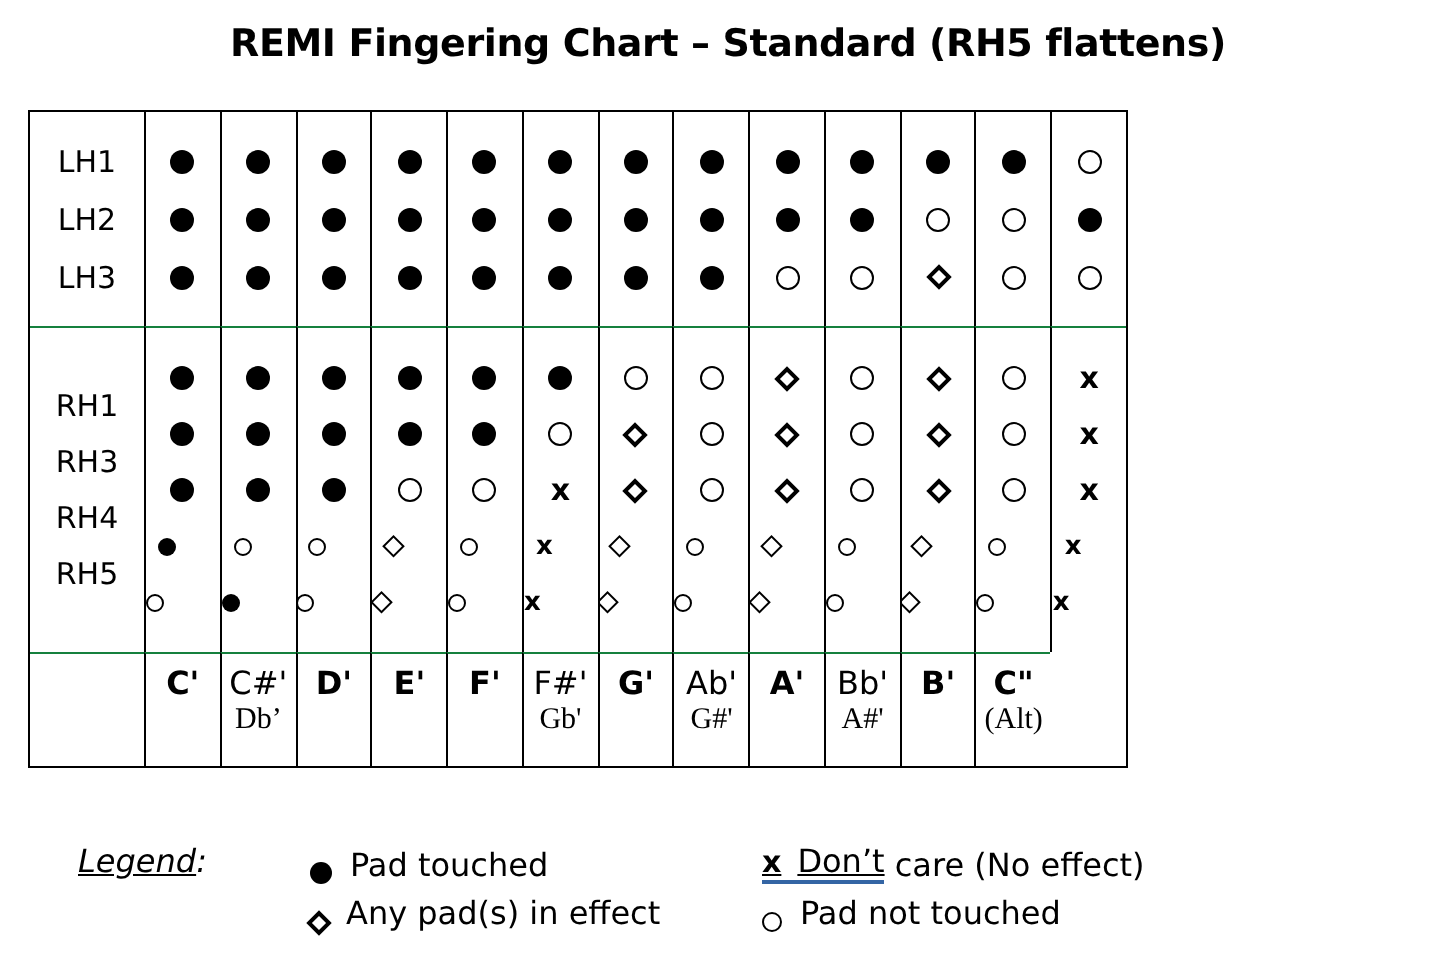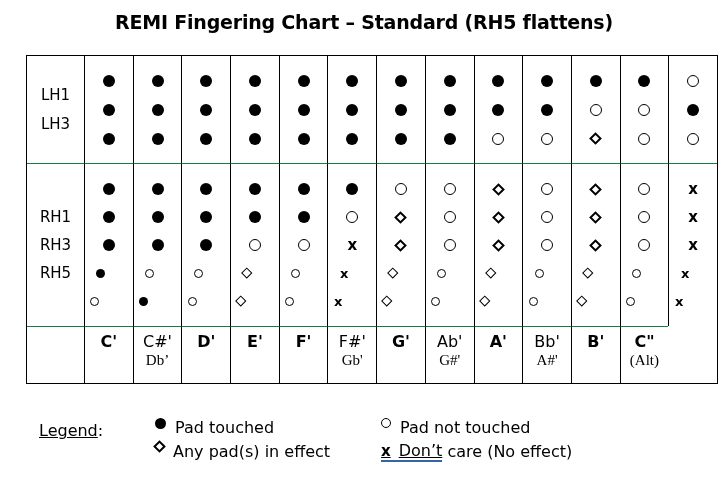--- a/index.html
+++ b/index.html
@@ -10,26 +10,25 @@
     overflow: hidden; position: relative;
   }
   .title {
     position: absolute; top: 11px; left: 0; width: 728px;
     text-align: center; font-size: 19px; font-weight: bold;
     letter-spacing: -0.2px;
   }
   
   .ftable {
     position: absolute; left: 14px; top: 55px;
-    width: 692px; height: 329px;
+    width: 550px; height: 329px;
     border: 1px solid #000; box-sizing: border-box;
     display: grid;
     grid-template-columns: 57px repeat(13, 1fr);
     grid-template-rows: 107px 163px 57px;
-    margin-left: 12px;
   }
   .cell {
     box-sizing: border-box;
     display: flex; flex-direction: column;
     justify-content: center; align-items: stretch;
     overflow: hidden;
   }
   .cell.bl { border-left: 1px solid #000; }
   .cell.bt { border-top: 1px solid #15803d; }
   .slot { display: flex; align-items: center; justify-content: center; }
@@ -52,26 +51,26 @@
   .sym.xmark { font-weight: bold; font-size: 15px; line-height: 1; }
   .sym.xmark.sm { font-size: 13px; }
   .shift8  { margin-right: 16px; }
   .shift14 { margin-right: 28px; }
   
   .note-cell { justify-content: flex-start; padding-top: 5px; text-align: center; }
   .note-main { font-size: 16px; line-height: 19px; }
   .note-main.bold { font-weight: bold; }
   .note-sub { font-size: 15px; line-height: 19px; font-family: Liberation Serif, serif; }
   
-  .legend-label { position: absolute; left: 39px; top: 421px; font-size: 16px; }
+  .legend-label { position: absolute; left: 39px; top: 421px; font-size: 16px; font-style: italic; }
   .legend-label .u { text-decoration: underline; }
   .legend-col { position: absolute; top: 418px; display: flex; flex-direction: column; }
   .legend-col1 { left: 155px; }
   .legend-col2 { left: 381px; }
-  .legend-item { height: 24px; display: flex; align-items: flex-start; font-size: 16px; white-space: pre; }
+  .legend-item { height: 24px; display: flex; align-items: flex-end; font-size: 16px; white-space: pre; }
   .legend-item .sym { margin-right: 9px; }
   .legend-item .sym.circle.open { width: 10px; height: 10px; border-width: 1.5px; }
   .legend-item .sym.circle.filled { width: 11px; height: 11px; }
   .xu {
     display: inline-block; line-height: 1.15;
     text-decoration: underline;
     border-bottom: 2px solid #3465a4;
   }
   .legend-x { font-weight: bold; font-size: 15px; margin-right: 8px; }
 </style>
@@ -79,20 +78,23 @@
 <body>
 
 <div class="title">REMI Fingering Chart – Standard (RH5 flattens)</div>
 
 <div class="ftable" id="fingering-table">
     <div class="cell">
       <div class="slot lh">
         <span class="row-label">LH1</span>
       </div>
       <div class="slot lh">
+        <span class="row-label">LH2</span>
+      </div>
+      <div class="slot lh">
         <span class="row-label">LH3</span>
       </div>
     </div>
     <div class="cell bl">
       <div class="slot lh">
         <span class="sym circle filled"></span>
       </div>
       <div class="slot lh">
         <span class="sym circle filled"></span>
       </div>
@@ -231,20 +233,23 @@
       <div class="slot lh">
         <span class="sym circle open"></span>
       </div>
     </div>
     <div class="cell bt">
       <div class="slot rh">
         <span class="row-label">RH1</span>
       </div>
       <div class="slot rh">
         <span class="row-label">RH3</span>
+      </div>
+      <div class="slot rh">
+        <span class="row-label">RH4</span>
       </div>
       <div class="slot rh">
         <span class="row-label">RH5</span>
       </div>
     </div>
     <div class="cell bl bt">
       <div class="slot rh">
         <span class="sym circle filled"></span>
       </div>
       <div class="slot rh">
@@ -516,19 +521,19 @@
     <span>Pad touched</span>
   </div>
   <div class="legend-item">
     <span class="sym diamond"></span>
     <span>Any pad(s) in effect</span>
   </div>
 </div>
 
 <div class="legend-col legend-col2">
   <div class="legend-item">
+    <span class="xu"><span class="legend-x">x</span><span>Don’t</span></span><span> care (No effect)</span>
+  </div>
+  <div class="legend-item">
     <span class="sym circle open"></span>
     <span>Pad not touched</span>
-  </div>
-  <div class="legend-item">
-    <span class="xu"><span class="legend-x">x</span><span>Don’t</span></span><span> care (No effect)</span>
   </div>
 </div>
 
 </body></html>

